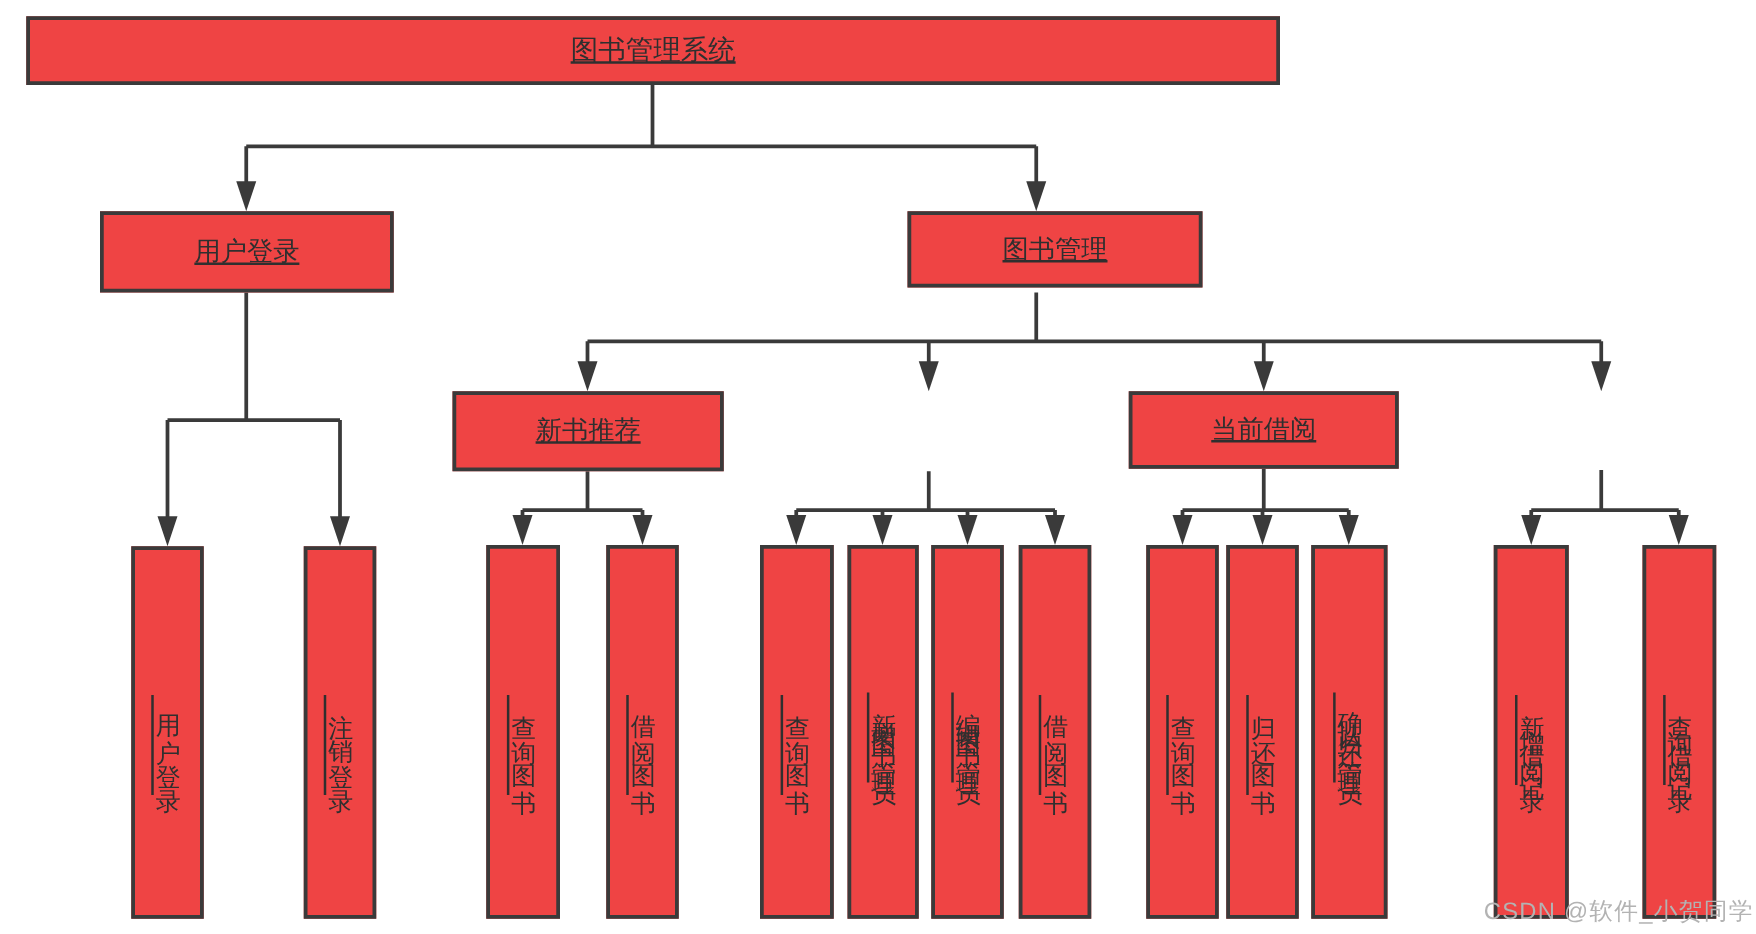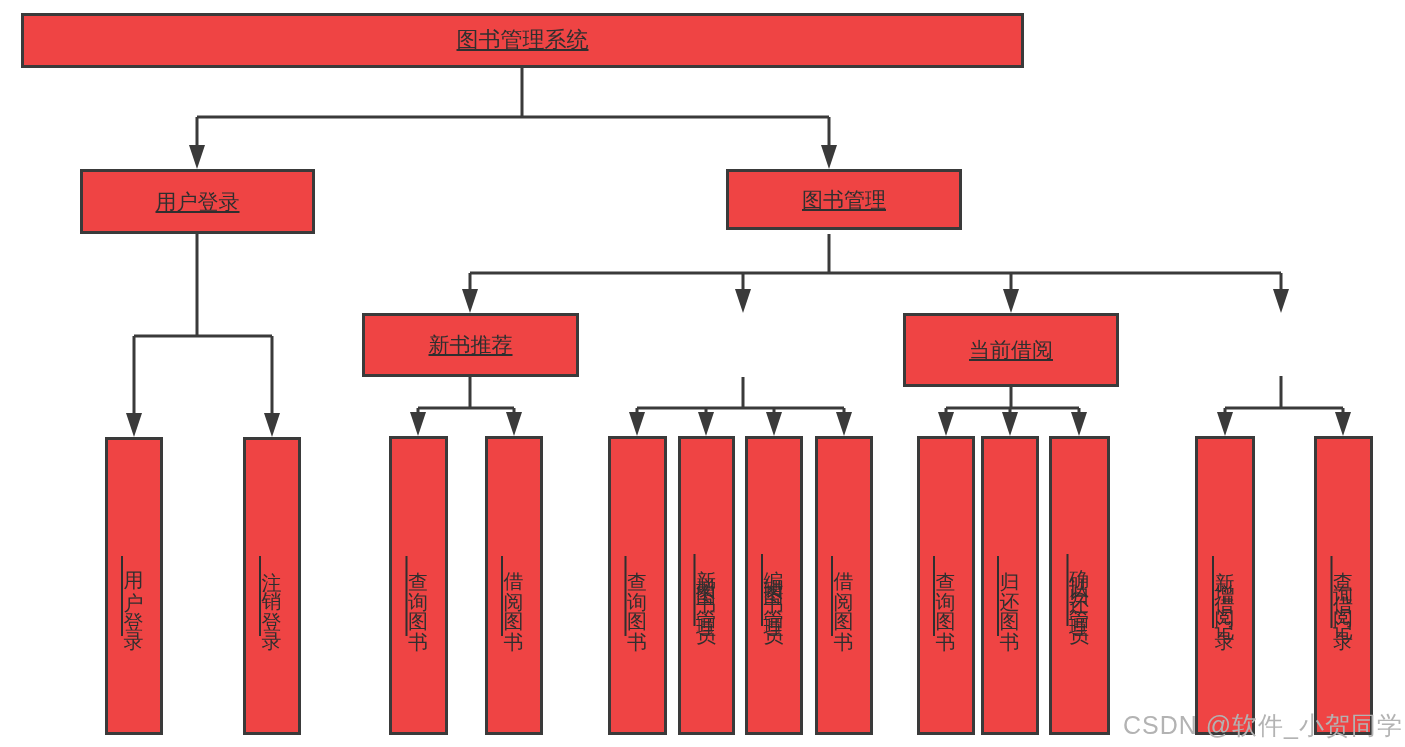--- a/index.html
+++ b/index.html
@@ -11,42 +11,42 @@
     background:#ef4444;border:3px solid #3a3a3a;
     display:flex;align-items:center;justify-content:center;
     color:#2f2f2f;font-size:21px;line-height:1.2;white-space:nowrap;text-decoration:underline;
   }
   .node .lbl{display:block;}
   #b-root{left:21px;top:13px;width:1003px;height:55px;font-size:22px;}
   #b-login{left:80px;top:169px;width:235px;height:65px;}
   #b-mgmt{left:726px;top:169px;width:236px;height:61px;}
   #b-l3-1{left:362px;top:313px;width:217px;height:64px;}
   #b-l3-2{left:635px;top:313px;width:216px;height:64px;}
-  #b-l3-3{left:903px;top:313px;width:216px;height:74px;}
+  #b-l3-3{left:903px;top:313px;width:216px;height:62px;}
   #b-l3-4{left:1173px;top:313px;width:216px;height:63px;}
   .v .lbl{writing-mode:vertical-rl;font-size:20px;}
   .sp4 .lbl{letter-spacing:20px;margin-bottom:-20px;}
   .sp6 .lbl{letter-spacing:12px;margin-bottom:-12px;}
   .sp9 .lbl{letter-spacing:8px;margin-bottom:-8px;}
   #lf-1a{left:105px;top:437px;width:58px;height:298px;}
   #lf-1b{left:243px;top:437px;width:58px;height:298px;}
   #lf-2a{left:389px;top:436px;width:59px;height:299px;}
   #lf-2b{left:485px;top:436px;width:58px;height:299px;}
   #lf-3a{left:608px;top:436px;width:59px;height:299px;}
   #lf-3b{left:678px;top:436px;width:57px;height:299px;}
   #lf-3c{left:745px;top:436px;width:58px;height:299px;}
   #lf-3d{left:815px;top:436px;width:58px;height:299px;}
   #lf-4a{left:917px;top:436px;width:58px;height:299px;}
   #lf-4b{left:981px;top:436px;width:58px;height:299px;}
   #lf-4c{left:1049px;top:436px;width:61px;height:299px;}
   #lf-5a{left:1195px;top:436px;width:60px;height:299px;}
   #lf-5b{left:1314px;top:436px;width:59px;height:299px;}
   .watermark{
     position:absolute;z-index:3;right:2px;bottom:5px;
-    font-size:25px;color:#b3b3b3;letter-spacing:1px;
+    font-size:19px;color:#b3b3b3;letter-spacing:1px;
   }
 </style>
 </head>
 <body>
 
 <div class="stage">
 
   <svg class="connectors" width="1405" height="747" viewBox="0 0 1405 747">
     <g stroke="#3a3a3a" stroke-width="3" fill="none">
       <path d="M522 68 V117 M197 117 H829 M197 117 V152 M829 117 V152"></path>

